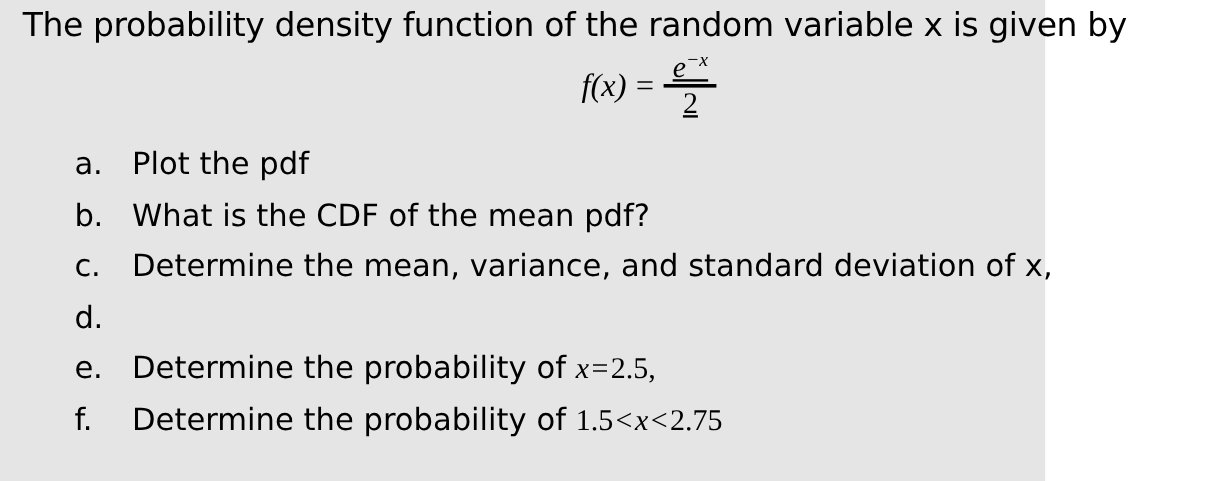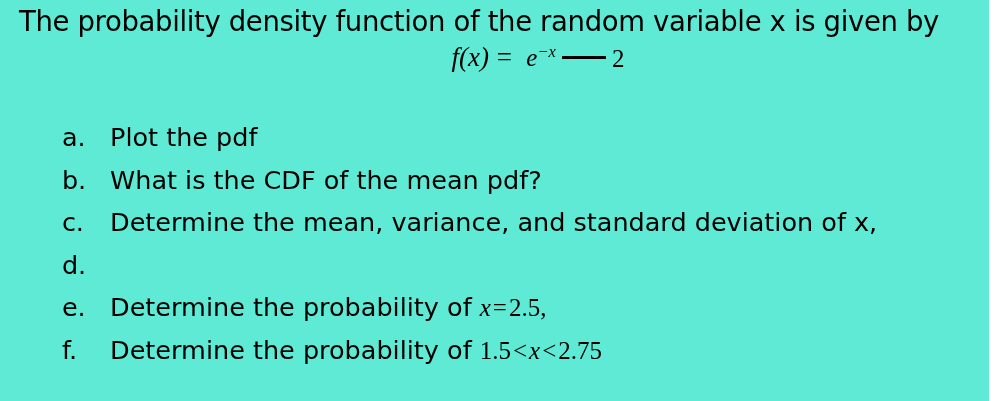--- a/index.html
+++ b/index.html
@@ -11,23 +11,23 @@
     width: 1005px;
     height: 401px;
     overflow: hidden;
     font-family: "Liberation Sans", sans-serif;
     color: #000000;
     -webkit-font-smoothing: antialiased;
   }
 
   #page {
     position: relative;
-    width: 989px;
+    width: 871px;
     height: 401px;
-    background: #5eead4;
+    background: #e5e5e5;
   }
 
   
   .prompt-line {
     position: absolute;
     left: 19px;
     top: 4px;
     width: 975px;
     font-family: "DejaVu Sans", sans-serif;
     font-size: 27.5px;
@@ -56,26 +56,26 @@
     justify-content: center;
     transform: translateX(-8px);
   }
   .eq-lhs { margin-right: 2px; }
   .eq-eq {
     font-style: italic;
     margin: 0 6px 0 4px;
   }
   .frac {
     display: inline-flex;
-    flex-direction: row;
-    align-items: center;
+    flex-direction: column;
     justify-content: center;
     vertical-align: middle;
     line-height: 1;
     margin: 0 1px;
+    text-decoration: underline;
   }
   .frac .num {
     padding: 0 6px 1px 6px;
     font-size: 25px;
   }
   .frac .num sup {
     font-size: 0.66em;
     vertical-align: super;
     line-height: 0;
   }

